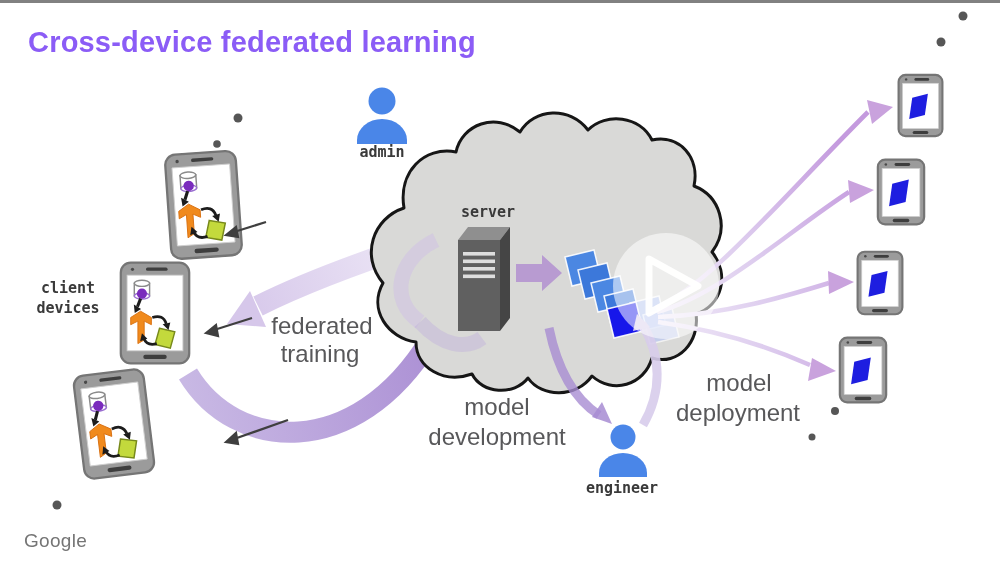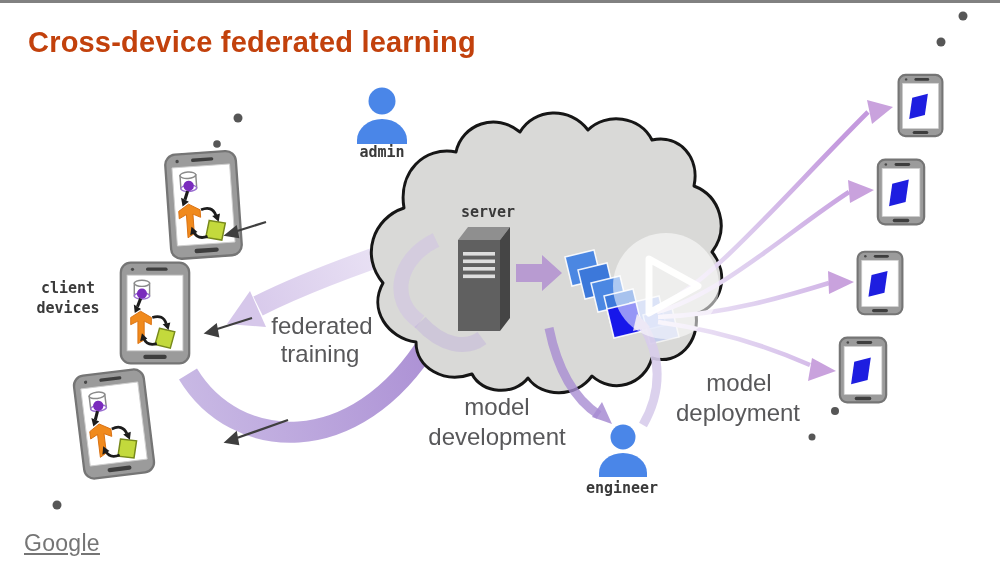--- a/index.html
+++ b/index.html
@@ -2,25 +2,25 @@
 <html><head>
 <meta charset="utf-8">
 <style>
   html,body{margin:0;padding:0;}
   body{
     width:1000px;height:566px;background:#ffffff;position:relative;overflow:hidden;
     font-family:"Liberation Sans", sans-serif;
   }
   .top-line{position:absolute;left:0;top:0;width:1000px;height:3px;background:rgba(25,25,25,.55);}
   .title{
-    position:absolute;left:28px;top:26px;font-size:29px;font-weight:700;color:#c2410c;
+    position:absolute;left:28px;top:26px;font-size:29px;font-weight:700;color:#8b5cf6;
     letter-spacing:.2px;
   }
   .brand{
-    position:absolute;left:24px;top:530px;font-size:23px;color:#757575;letter-spacing:.3px;text-decoration:underline;
+    position:absolute;left:24px;top:530px;font-size:19px;color:#757575;letter-spacing:.3px;
   }
   svg{position:absolute;left:0;top:0;}
   text{font-family:"Liberation Sans", sans-serif;}
   .mono{font-family:"DejaVu Sans Mono", monospace;font-weight:700;fill:#3a3a3a;font-size:15px;}
   .flowlabel{fill:#58585a;font-size:24px;}
 </style>
 </head>
 <body>
 
 <div class="top-line"></div>

